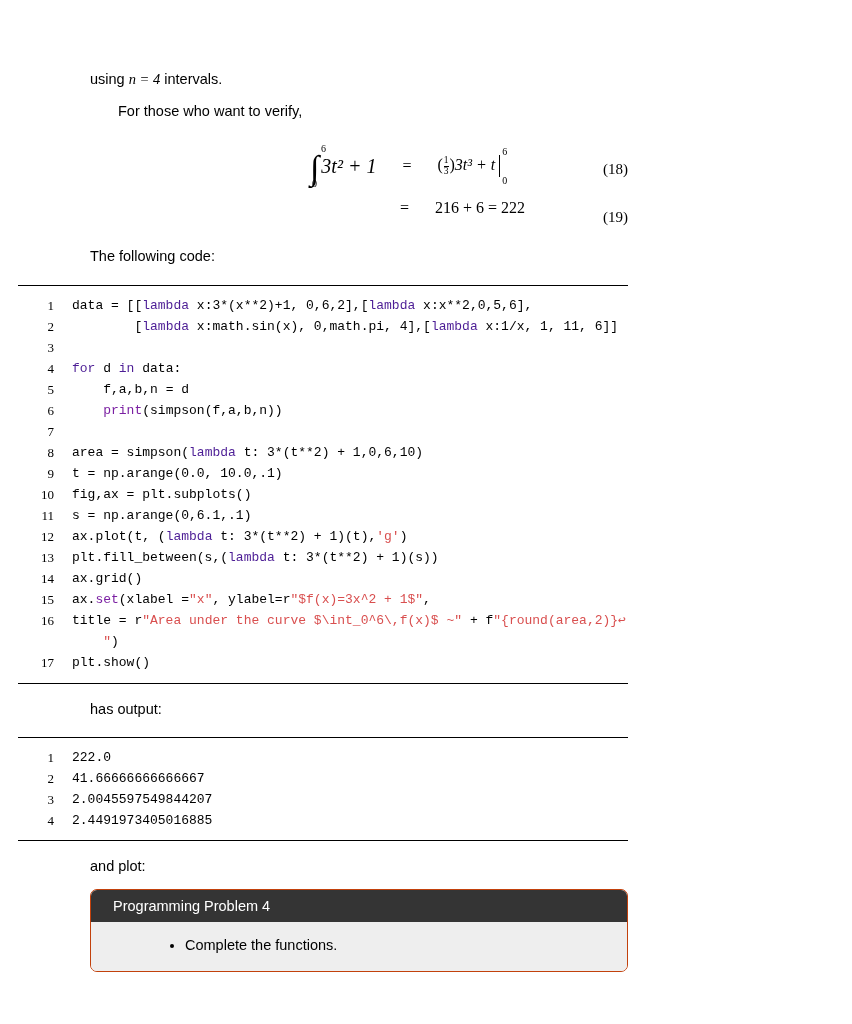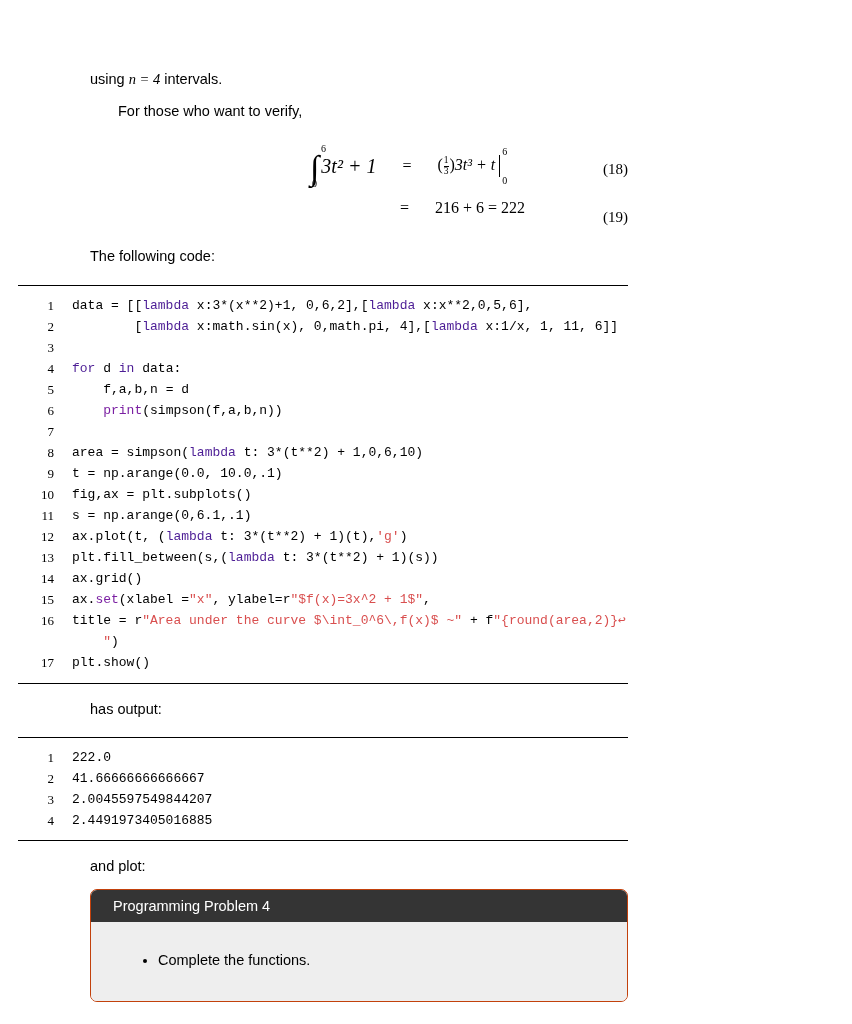--- a/index.html
+++ b/index.html
@@ -169,22 +169,22 @@
     background: #343434;
     color: #ffffff;
     font-size: 14.5px;
     padding: 8px 0 8px 22px;
   }
   .problem-body {
     background: #eeeeee;
     padding: 14px 0 16px 0;
   }
   .problem-body ul {
-    margin: 15px;
-    padding-left: 52px;
+    margin: 0;
+    padding-left: 94px;
   }
   .problem-body li {
     font-size: 14.5px;
     line-height: 1.3;
   }
   .spacer-22 { height: 22px; }
 </style>
 </head>
 <body>
 

